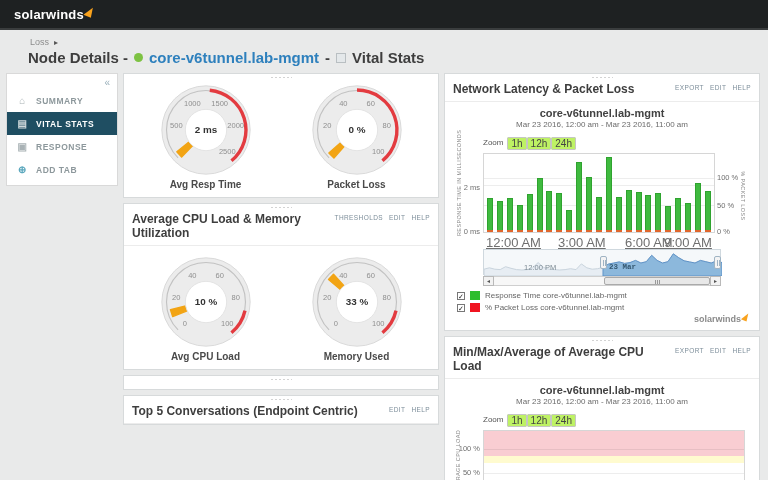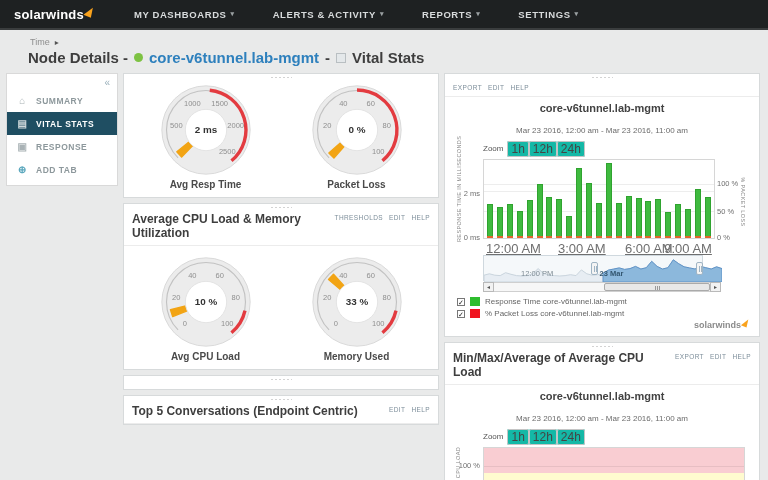--- a/index.html
+++ b/index.html
@@ -52,45 +52,45 @@
   .gauge-svg { width:94px; height:94px; display:block; margin:0 auto; }
   .gauge-tick { font-size:8px; fill:#8f8f8f; }
   .gauge-value { font-size:10.5px; font-weight:bold; fill:#333; }
   .gauge-label { font-size:10px; font-weight:bold; color:#4a4a4a; margin-top:2px; }
 
   .pbody.disk { height:13px; }
 
   
   .pbody.chart { padding:5px 8px 6px; }
   .ctitle { text-align:center; font-size:11px; font-weight:bold; color:#424242; }
-  .csub { text-align:center; font-size:8px; color:#6b6b6b; margin-top:12px; }
+  .csub { text-align:center; font-size:8px; color:#6b6b6b; margin-top:1px; }
   .zoomrow { display:flex; align-items:center; gap:2px; margin:4px 0 2px 30px; }
   .zlabel { font-size:8px; color:#555; margin-right:2px; }
-  .zbtn { font-size:12px; color:#444; border:1px solid #c5c5c5; background:#14b8a6; padding:0 3px; border-radius:2px; cursor:pointer; line-height:10px; }
+  .zbtn { font-size:10px; color:#444; border:1px solid #c5c5c5; background:#bef264; padding:0 3px; border-radius:2px; cursor:pointer; line-height:10px; }
 
   
   .chart-wrap { position:relative; height:94px; }
   #bars-plot { position:absolute; left:30px; right:36px; top:0; height:80px; border:1px solid #d6d6d6; background:#fff; }
   .grid { position:absolute; left:0; right:0; height:1px; background:rgba(0,0,0,.07); }
   .bar { position:absolute; bottom:0; width:6px; background:#3fba3f; border:1px solid #2fa32f; border-bottom:none; }
   .pl-tick { position:absolute; bottom:0; width:6px; height:2px; background:#e0662c; }
   .ytick { position:absolute; font-size:7.5px; color:#6f6f6f; }
   .ytick.l { left:0; width:27px; text-align:right; }
   .ytick.r { right:8px; width:26px; text-align:left; }
   .rotlab { position:absolute; font-size:5.5px; color:#8a8a8a; letter-spacing:.4px; white-space:nowrap; }
   .rotlab.left { left:-34px; top:40px; transform:rotate(-90deg); width:80px; text-align:center; }
   .rotlab.right { right:-32px; top:40px; transform:rotate(90deg); width:80px; text-align:center; }
   #x-labels { position:absolute; left:30px; right:36px; top:82px; height:10px; }
   .xlab { position:absolute; font-size:13px; color:#6f6f6f; white-space:nowrap;text-decoration:underline; }
 
   
-  #nav-area { position:relative; margin-left:30px; width:220px; height:26px; border:1px solid #cfd8de; background:#f5f8fa; margin-top:2px; }
+  #nav-area { position:relative; margin-left:30px; width:238px; height:26px; border:1px solid #cfd8de; background:#f5f8fa; margin-top:2px; }
   #nav-area svg { position:absolute; inset:0; }
   .nav-label { position:absolute; font-size:7.5px; color:#7d8b94; top:13px; }
-  .nav-label.sel { color:#33566f; font-weight:bold; }
+  .nav-label.sel { color:#33566f; font-weight:bold;font-family:Liberation Mono, monospace; }
   .nav-handle { position:absolute; width:7px; height:13px; top:6px; background:#f4f4f4; border:1px solid #9fb4c4; border-radius:2px; cursor:ew-resize; }
   .nav-handle::after { content:""; position:absolute; left:2px; top:3px; width:1px; height:6px; background:#9fb4c4; box-shadow:2px 0 0 #9fb4c4; }
   .scrollbar { display:flex; margin-left:30px; width:238px; height:10px; margin-top:1px; }
   .sb-btn { width:11px; border:1px solid #b9b9b9; background:#f2f2f2; font-size:6px; line-height:8px; text-align:center; color:#555; cursor:pointer; }
   .sb-track { flex:1; position:relative; background:#f7f7f7; border-top:1px solid #cfcfcf; border-bottom:1px solid #cfcfcf; }
   .sb-thumb { position:absolute; left:51%; right:0; top:0; bottom:0; background:#e8e8e8; border:1px solid #aaa; border-radius:2px; cursor:grab; }
   .sb-thumb::after { content:""; position:absolute; left:50%; top:2px; width:1px; height:4px; background:#999; box-shadow:-2px 0 0 #999, 2px 0 0 #999; }
 
   
   #latency-legend { margin:5px 0 0 4px; }
@@ -110,42 +110,24 @@
 </head>
 <body>
 
 <div class="screen">
 
   <header class="topnav">
     <div class="brand">
       <span class="brand-text">solarwinds</span>
       <span class="flame"></span>
     </div>
-    <nav class="menu">
-      <div class="menu-item">
-          <span>MY DASHBOARDS</span>
-          <span class="caret">▾</span>
-        </div>
-      <div class="menu-item">
-          <span>ALERTS &amp; ACTIVITY</span>
-          <span class="caret">▾</span>
-        </div>
-      <div class="menu-item">
-          <span>REPORTS</span>
-          <span class="caret">▾</span>
-        </div>
-      <div class="menu-item">
-          <span>SETTINGS</span>
-          <span class="caret">▾</span>
-        </div>
-    </nav>
   </header>
 
   <div class="breadcrumb">
-    <a class="bc-link">Time</a>
+    <a class="bc-link">Loss</a>
     <span class="bc-arrow">▸</span>
   </div>
 
   <div class="pagetitle">
     <span class="pt-text">Node Details -</span>
     <span class="status-dot"></span>
     <a class="node-link">core-v6tunnel.lab-mgmt</a>
     <span class="pt-text">-</span>
     <span class="vs-icon"></span>
     <span class="pt-text">Vital Stats</span>
@@ -273,20 +255,21 @@
               <a class="plink">HELP</a>
             </div>
         </div>
 
       </section>
     </div>
 
     <div class="col">
       <section class="panel">
         <div class="phead">
+          <h2>Network Latency &amp; Packet Loss</h2>
           <div class="plinks">
               <a class="plink">EXPORT</a>
               <a class="plink">EDIT</a>
               <a class="plink">HELP</a>
             </div>
         </div>
         <div class="pbody chart">
           <div class="ctitle">core-v6tunnel.lab-mgmt</div>
           <div class="csub">Mar 23 2016, 12:00 am - Mar 23 2016, 11:00 am</div>
           <div class="zoomrow">

